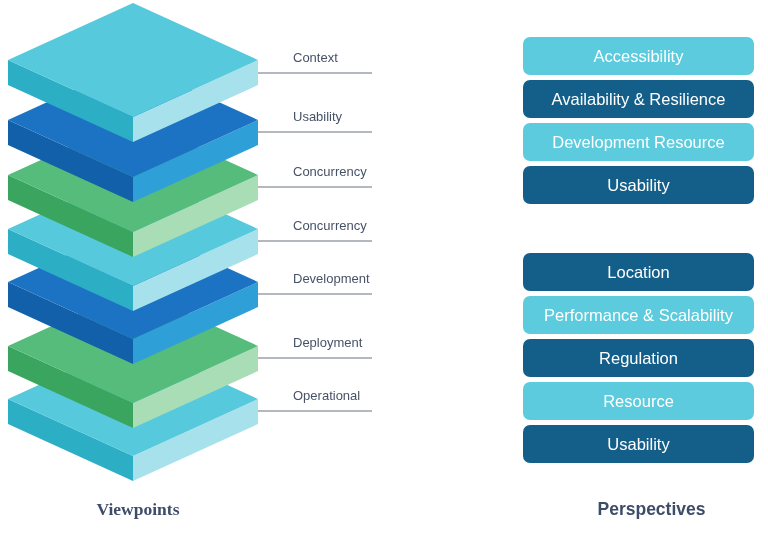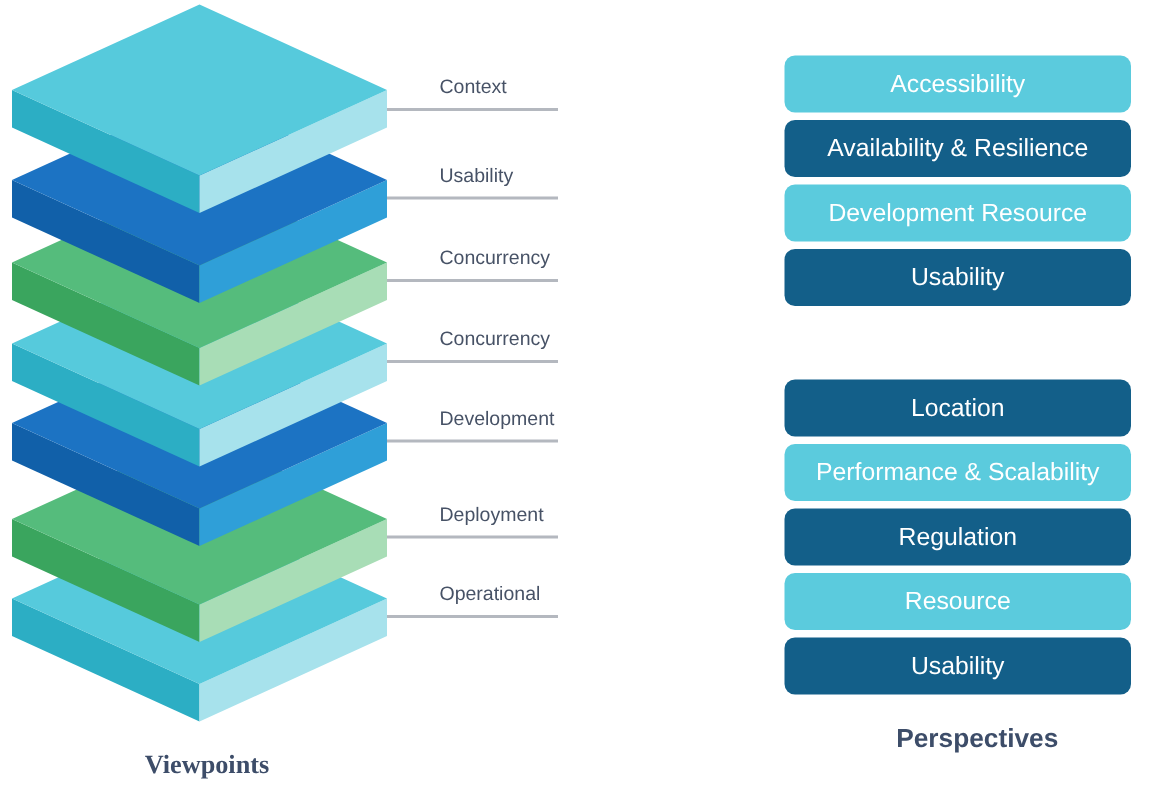--- a/index.html
+++ b/index.html
@@ -43,21 +43,21 @@
   }
   .pill.light { background: var(--pill-light); }
   .pill.dark  { background: var(--pill-dark); }
 
   
   .col-title {
     position: absolute; font-weight: bold; font-size: 17.5px;
     color: var(--title-color); text-align: center;
   }
   #viewpoints-title  { left: 8px;  top: 499px; width: 260px; font-family: Liberation Serif, serif; }
-  #perspectives-title{ left: 536px; top: 482px; width: 231px; }
+  #perspectives-title{ left: 536px; top: 499px; width: 231px; }
 </style>
 </head>
 <body style="background: rgb(255, 255, 255);">
 
 <div class="canvas">
 
   <svg id="stack-svg" width="270" height="490" viewBox="0 0 270 490">
     <g>
       <polygon class="f-left c-cyan" points="8,399 133,456 133,481 8,424"></polygon>
       <polygon class="f-right c-cyan" points="133,456 258,399 258,424 133,481"></polygon>

